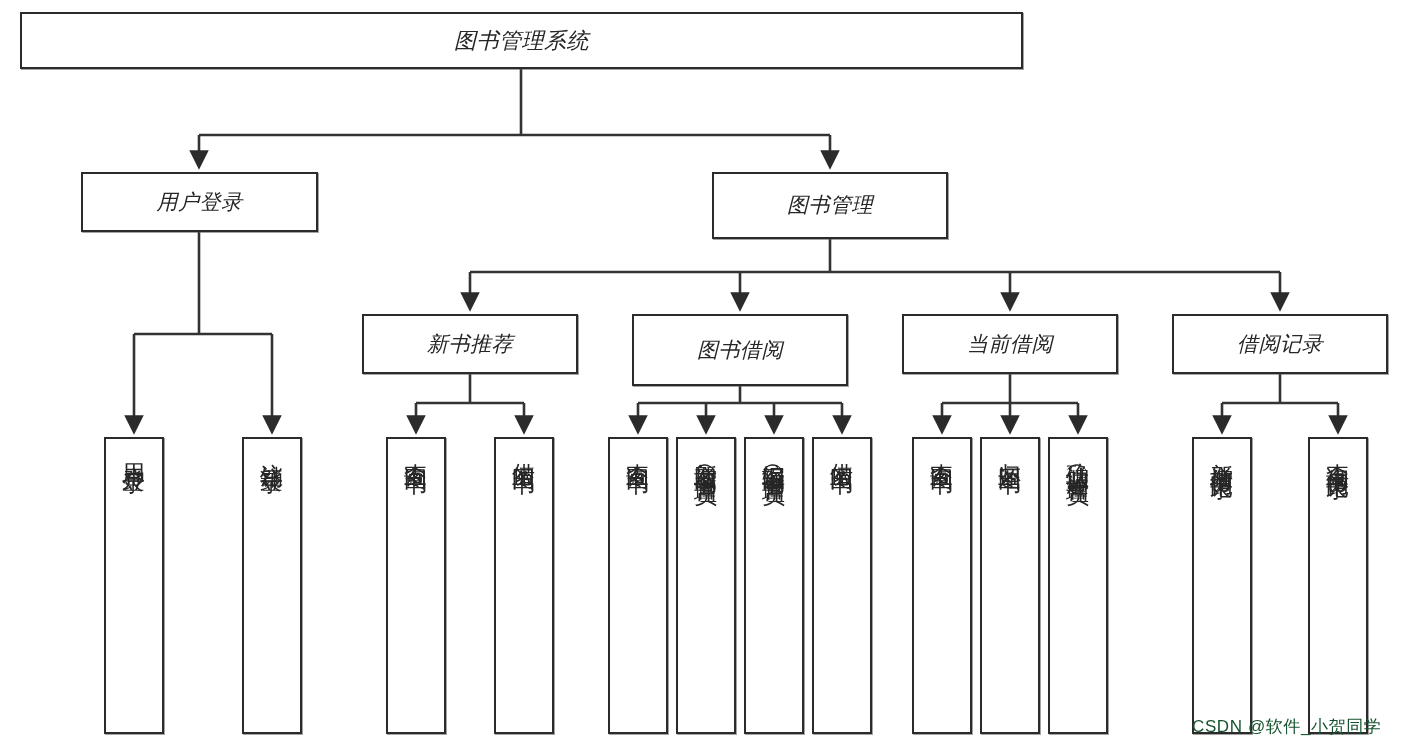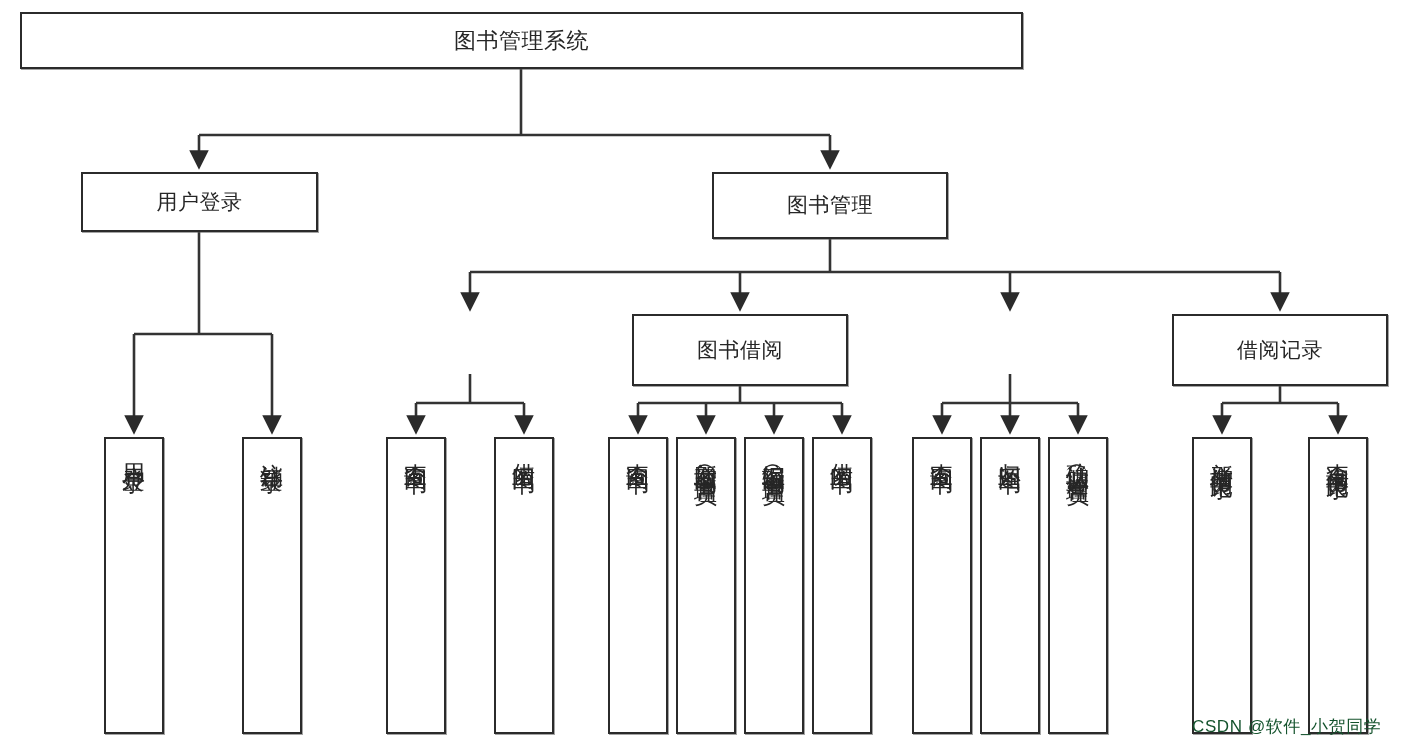--- a/index.html
+++ b/index.html
@@ -42,20 +42,21 @@
   .node .label {
     display: block;
     text-align: center;
     line-height: 1.18;
     letter-spacing: 0.5px;
     color: #262626;
   }
   .node.horiz .label {
     writing-mode: horizontal-tb;
     font-size: 21px;
+    font-style: italic;
   }
   .node.vert {
     align-items: flex-start;
     justify-content: center;
     padding-top: 6px;
   }
   .node.vert .label {
     writing-mode: vertical-rl;
     text-orientation: upright;
     font-size: 23px;
@@ -133,27 +134,33 @@
   </div>
 
   <div class="node horiz" style="left:81px; top:172px; width:237px; height:60px;">
     <span class="label">用户登录</span>
   </div>
 
   <div class="node horiz" style="left:712px; top:172px; width:236px; height:67px;">
     <span class="label">图书管理</span>
   </div>
 
+  <div class="node horiz" style="left:362px; top:314px; width:216px; height:60px;">
+    <span class="label">新书推荐</span>
+  </div>
 
   <div class="node horiz" style="left:632px; top:314px; width:216px; height:72px;">
     <span class="label">图书借阅</span>
   </div>
 
-
-  <div class="node horiz" style="left:1172px; top:314px; width:216px; height:72px;">
+  <div class="node horiz" style="left:902px; top:314px; width:216px; height:60px;">
+    <span class="label">当前借阅</span>
+  </div>
+
+  <div class="node horiz" style="left:1172px; top:314px; width:216px; height:60px;">
     <span class="label">借阅记录</span>
   </div>
 
   <div class="node vert" style="left:104px; top:437px; width:60px; height:297px;">
     <span class="label">用户登录</span>
   </div>
   <div class="node vert" style="left:242px; top:437px; width:60px; height:297px;">
     <span class="label">注销登录</span>
   </div>
 

